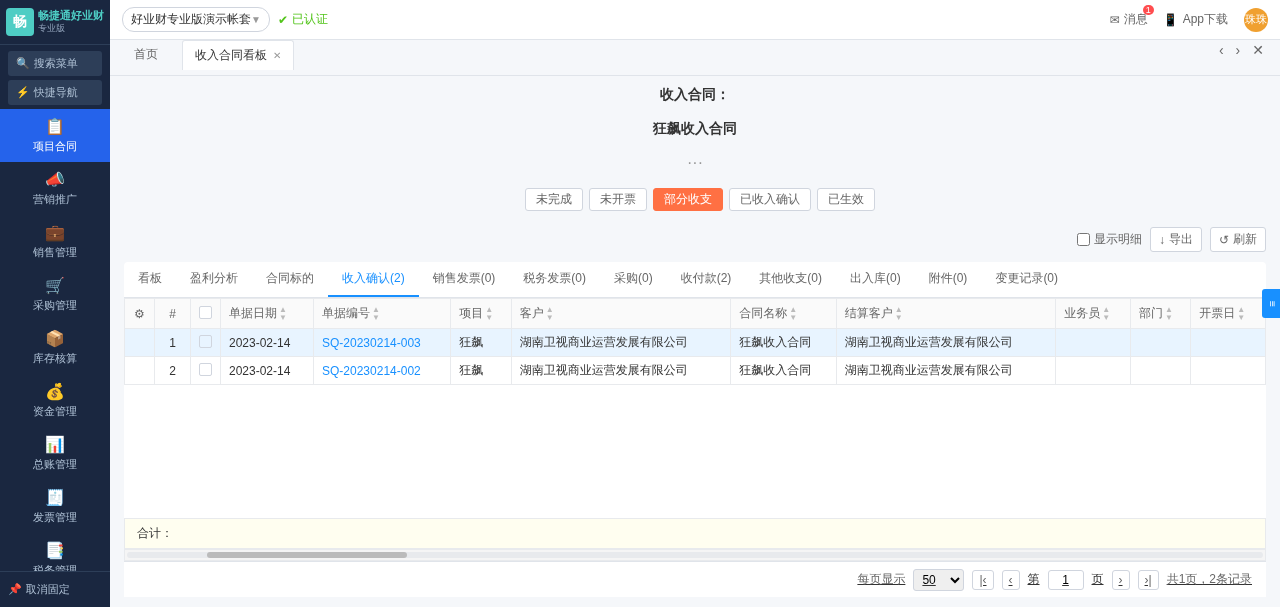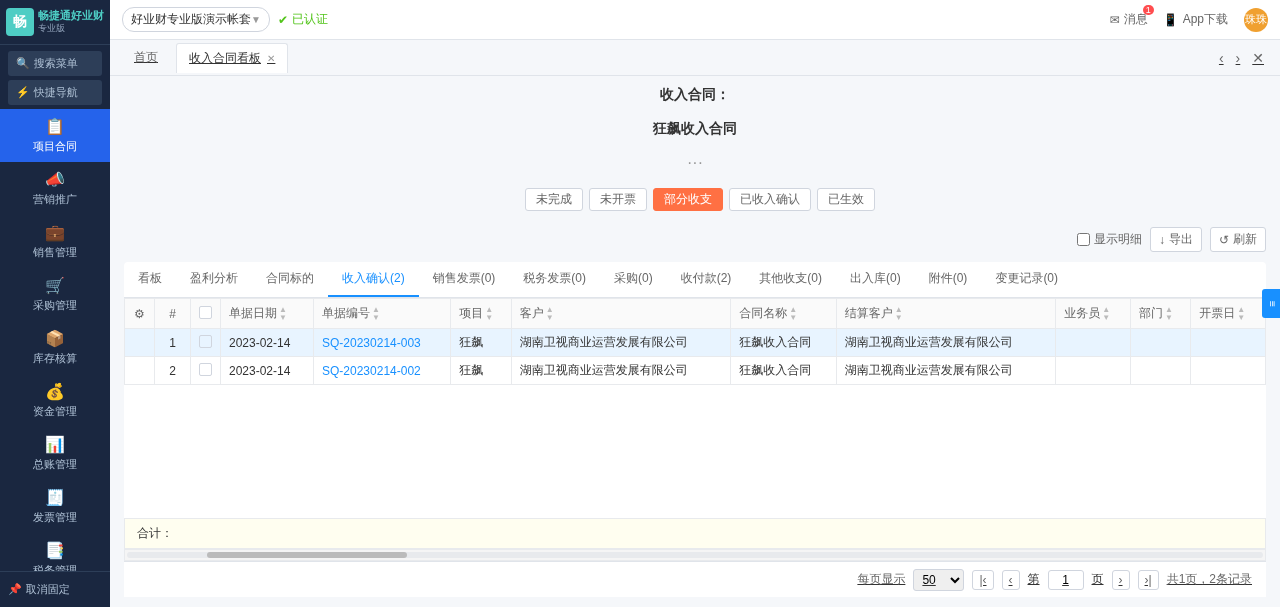--- a/index.html
+++ b/index.html
@@ -24,21 +24,21 @@
     
     .topbar { height: 40px; background: #fff; border-bottom: 1px solid #e0e4ea; display: flex; align-items: center; padding: 0 12px; gap: 8px; }
     .topbar-selector { display: flex; align-items: center; border: 1px solid #d0d5de; border-radius: 12px; padding: 3px 8px; font-size: 12px; color: #333; cursor: pointer; }
     .topbar-selector-arrow { color: #999; font-size: 10px; }
     .topbar-badge { display: flex; align-items: center; gap: 4px; color: #52c41a; font-size: 12px; }
     .topbar-right { margin-left: auto; display: flex; align-items: center; gap: 16px; }
     .topbar-icon-btn { display: flex; align-items: center; gap: 4px; font-size: 12px; color: #666; cursor: pointer; position: relative; }
     .topbar-avatar { width: 24px; height: 24px; border-radius: 50%; background: #f0a030; color: #fff; display: flex; align-items: center; justify-content: center; font-size: 11px; font-family: Liberation Serif, serif; }
 
     
-    .tabbar { height: 36px; background: #f5f7fa; border-bottom: 1px solid #e0e4ea; display: flex; align-items: center; padding: 0 12px; gap: 6px; text-decoration: underline; }
+    .tabbar { height: 36px; background: #f5f7fa; border-bottom: 1px solid #e0e4ea; display: flex; align-items: flex-start; padding: 0 12px; gap: 12px; }
     .tabbar-item { display: flex; align-items: center; gap: 6px; padding: 6px 12px; font-size: 12px; color: #666; cursor: pointer; border-radius: 3px 3px 0 0; }
     .tabbar-item.home { color: #666; }
     .tabbar-item.active { background: #fff; color: #333; border: 1px solid #e0e4ea; border-bottom: none; }
     .tabbar-item-close { font-size: 10px; color: #999; cursor: pointer; }
     .tabbar-nav { margin-left: auto; display: flex; gap: 4px; }
     .tabbar-nav-btn { background: none; border: none; cursor: pointer; color: #666; padding: 2px 4px; font-size: 14px; }
 
     
     .content { flex: 1; overflow: hidden; display: flex; flex-direction: column; background: #f5f7fa; padding: 10px 14px; }
 

